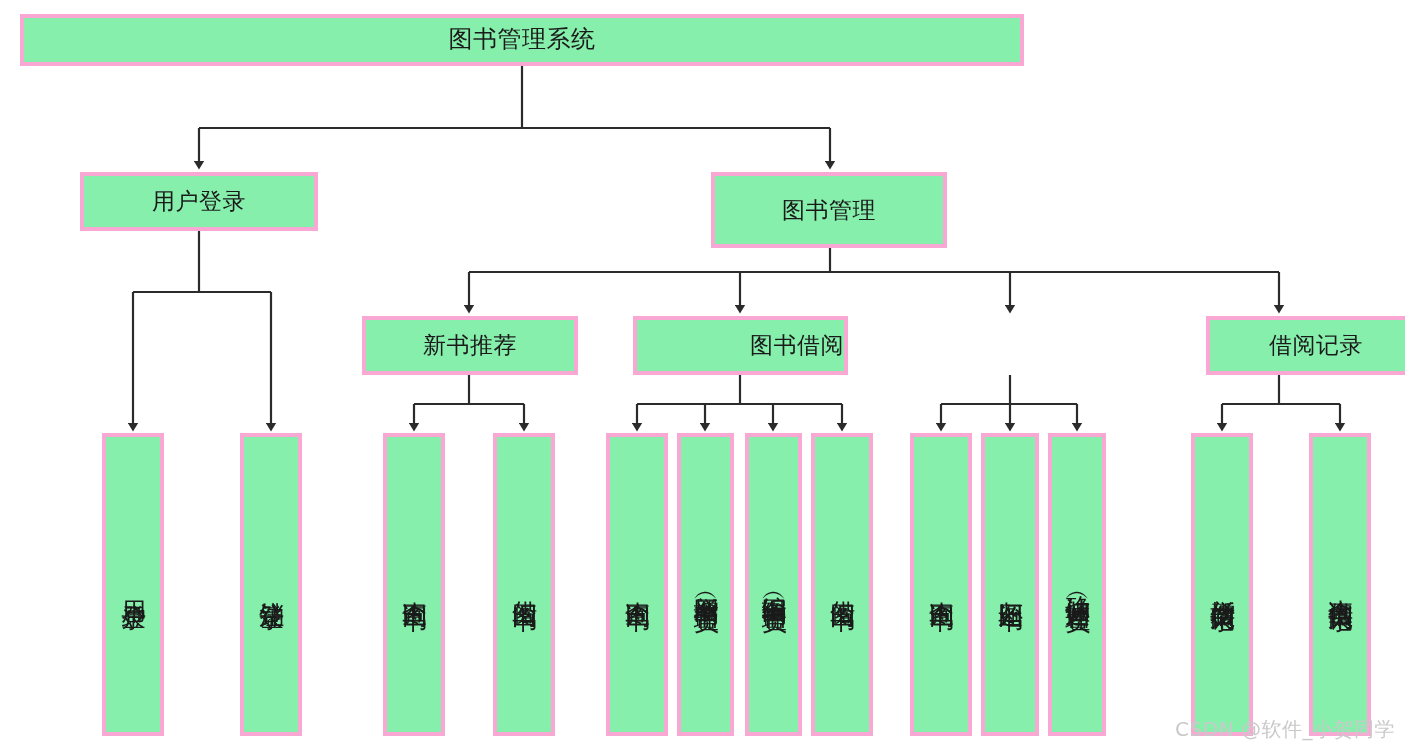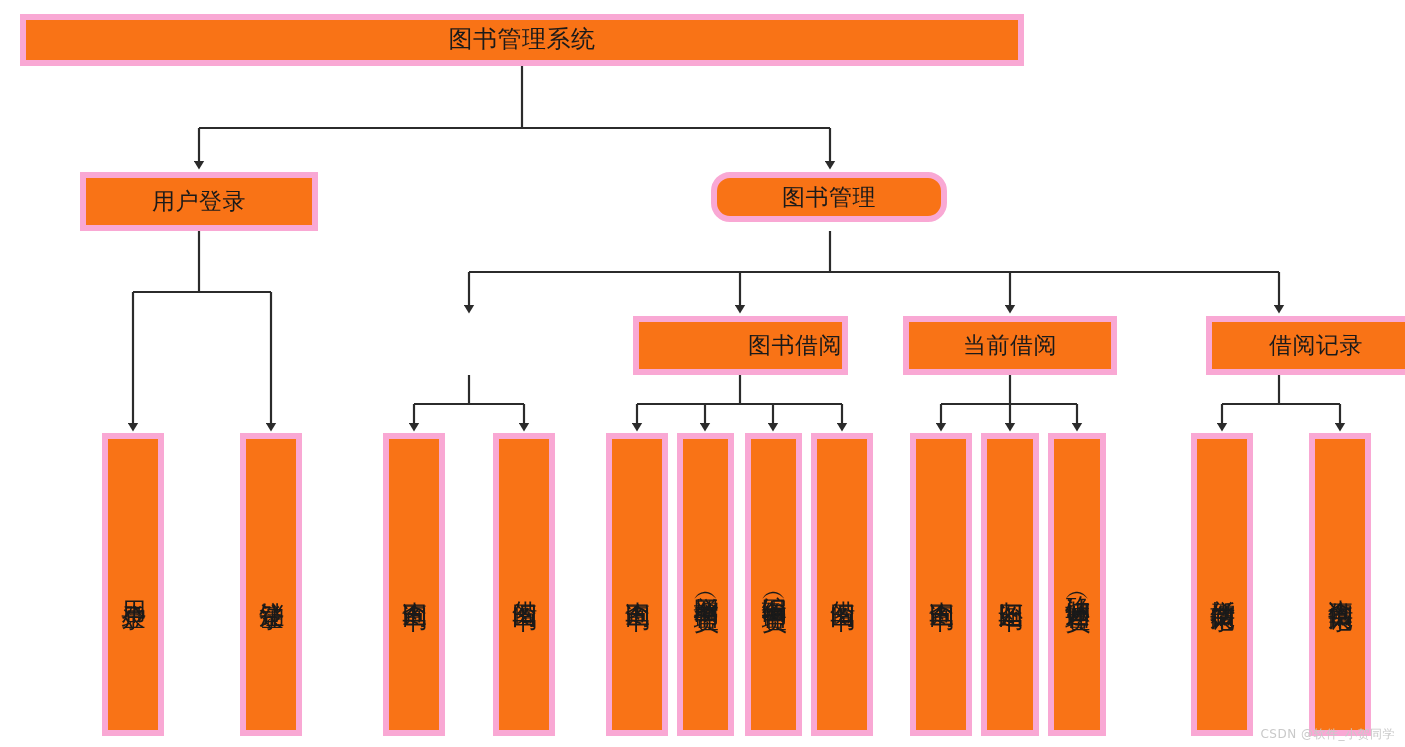--- a/index.html
+++ b/index.html
@@ -16,22 +16,22 @@
   }
   svg#wires{
     position:absolute;
     left:0;top:0;
     width:1405px;height:747px;
     pointer-events:none;
   }
   .node{
     position:absolute;
     box-sizing:border-box;
-    border:6px solid #f9a8d4;
-    background:#f97316;
+    border:4px solid #f9a8d4;
+    background:#86efac;
     display:flex;
     align-items:center;
     justify-content:center;
     color:#1a1a1a;
     z-index:2;
   }
   .node .lbl{
     display:block;
     line-height:1.22;
     letter-spacing:0.5px;
@@ -55,21 +55,21 @@
     font-size:25px;
     line-height:1.05;
     letter-spacing:2px;
     white-space:nowrap;
     max-height:100%;
   }
   .watermark{
     position:absolute;
     right:10px;
     bottom:4px;
-    font-size:12px;
+    font-size:20px;
     color:#c9c9c9;
     z-index:5;
     white-space:nowrap;
     letter-spacing:0.5px;
   }
 </style>
 </head>
 <body>
 
 <div id="stage">
@@ -124,29 +124,29 @@
     </g>
   </svg>
 
   <div class="node horiz root" style="left:20px;top:14px;width:1004px;height:52px;">
     <span class="lbl">图书管理系统</span>
   </div>
 
   <div class="node horiz" style="left:80px;top:172px;width:238px;height:59px;">
     <span class="lbl">用户登录</span>
   </div>
-  <div class="node horiz" style="left:711px;top:172px;width:236px;height:50px;border-radius:19px;">
+  <div class="node horiz" style="left:711px;top:172px;width:236px;height:76px;">
     <span class="lbl">图书管理</span>
   </div>
 
+  <div class="node horiz" style="left:362px;top:316px;width:216px;height:59px;">
+    <span class="lbl">新书推荐</span>
+  </div>
   <div class="node horiz" style="left:633px;top:316px;width:215px;height:59px;justify-content:flex-end;">
     <span class="lbl">图书借阅</span>
-  </div>
-  <div class="node horiz" style="left:903px;top:316px;width:214px;height:59px;">
-    <span class="lbl">当前借阅</span>
   </div>
   <div class="node horiz" style="left:1170px;top:316px;width:220px;height:59px;margin-left:36px;">
     <span class="lbl">借阅记录</span>
   </div>
 
   <div class="node vert" style="left:102px;top:433px;width:62px;height:303px;">
     <span class="lbl">用户登录</span>
   </div>
   <div class="node vert" style="left:240px;top:433px;width:62px;height:303px;">
     <span class="lbl">注销登录</span>

